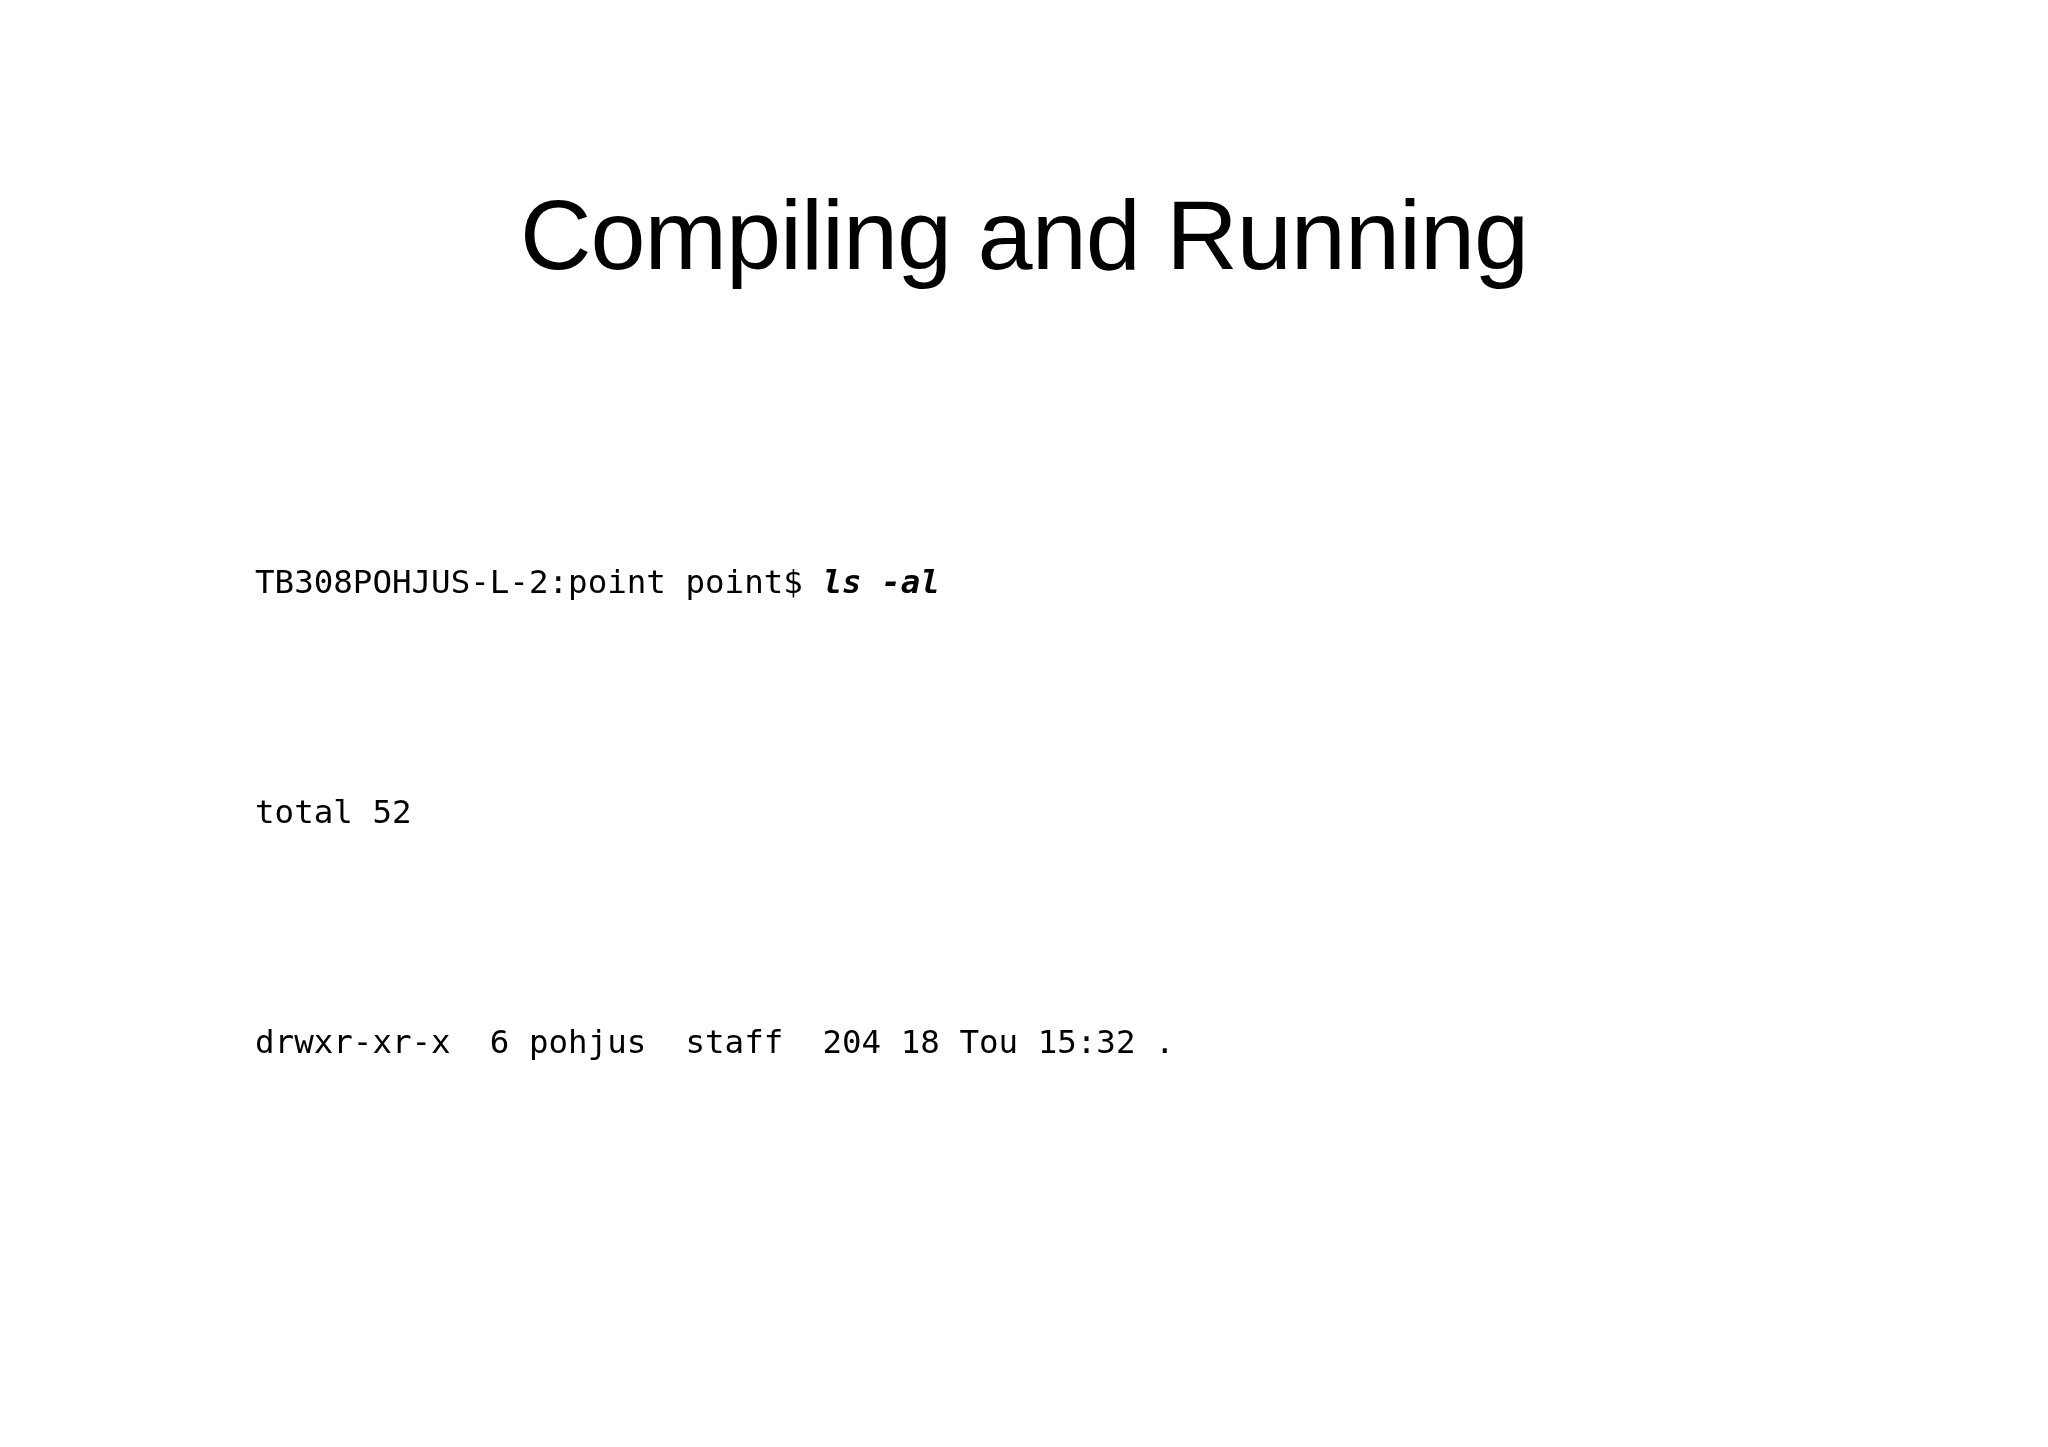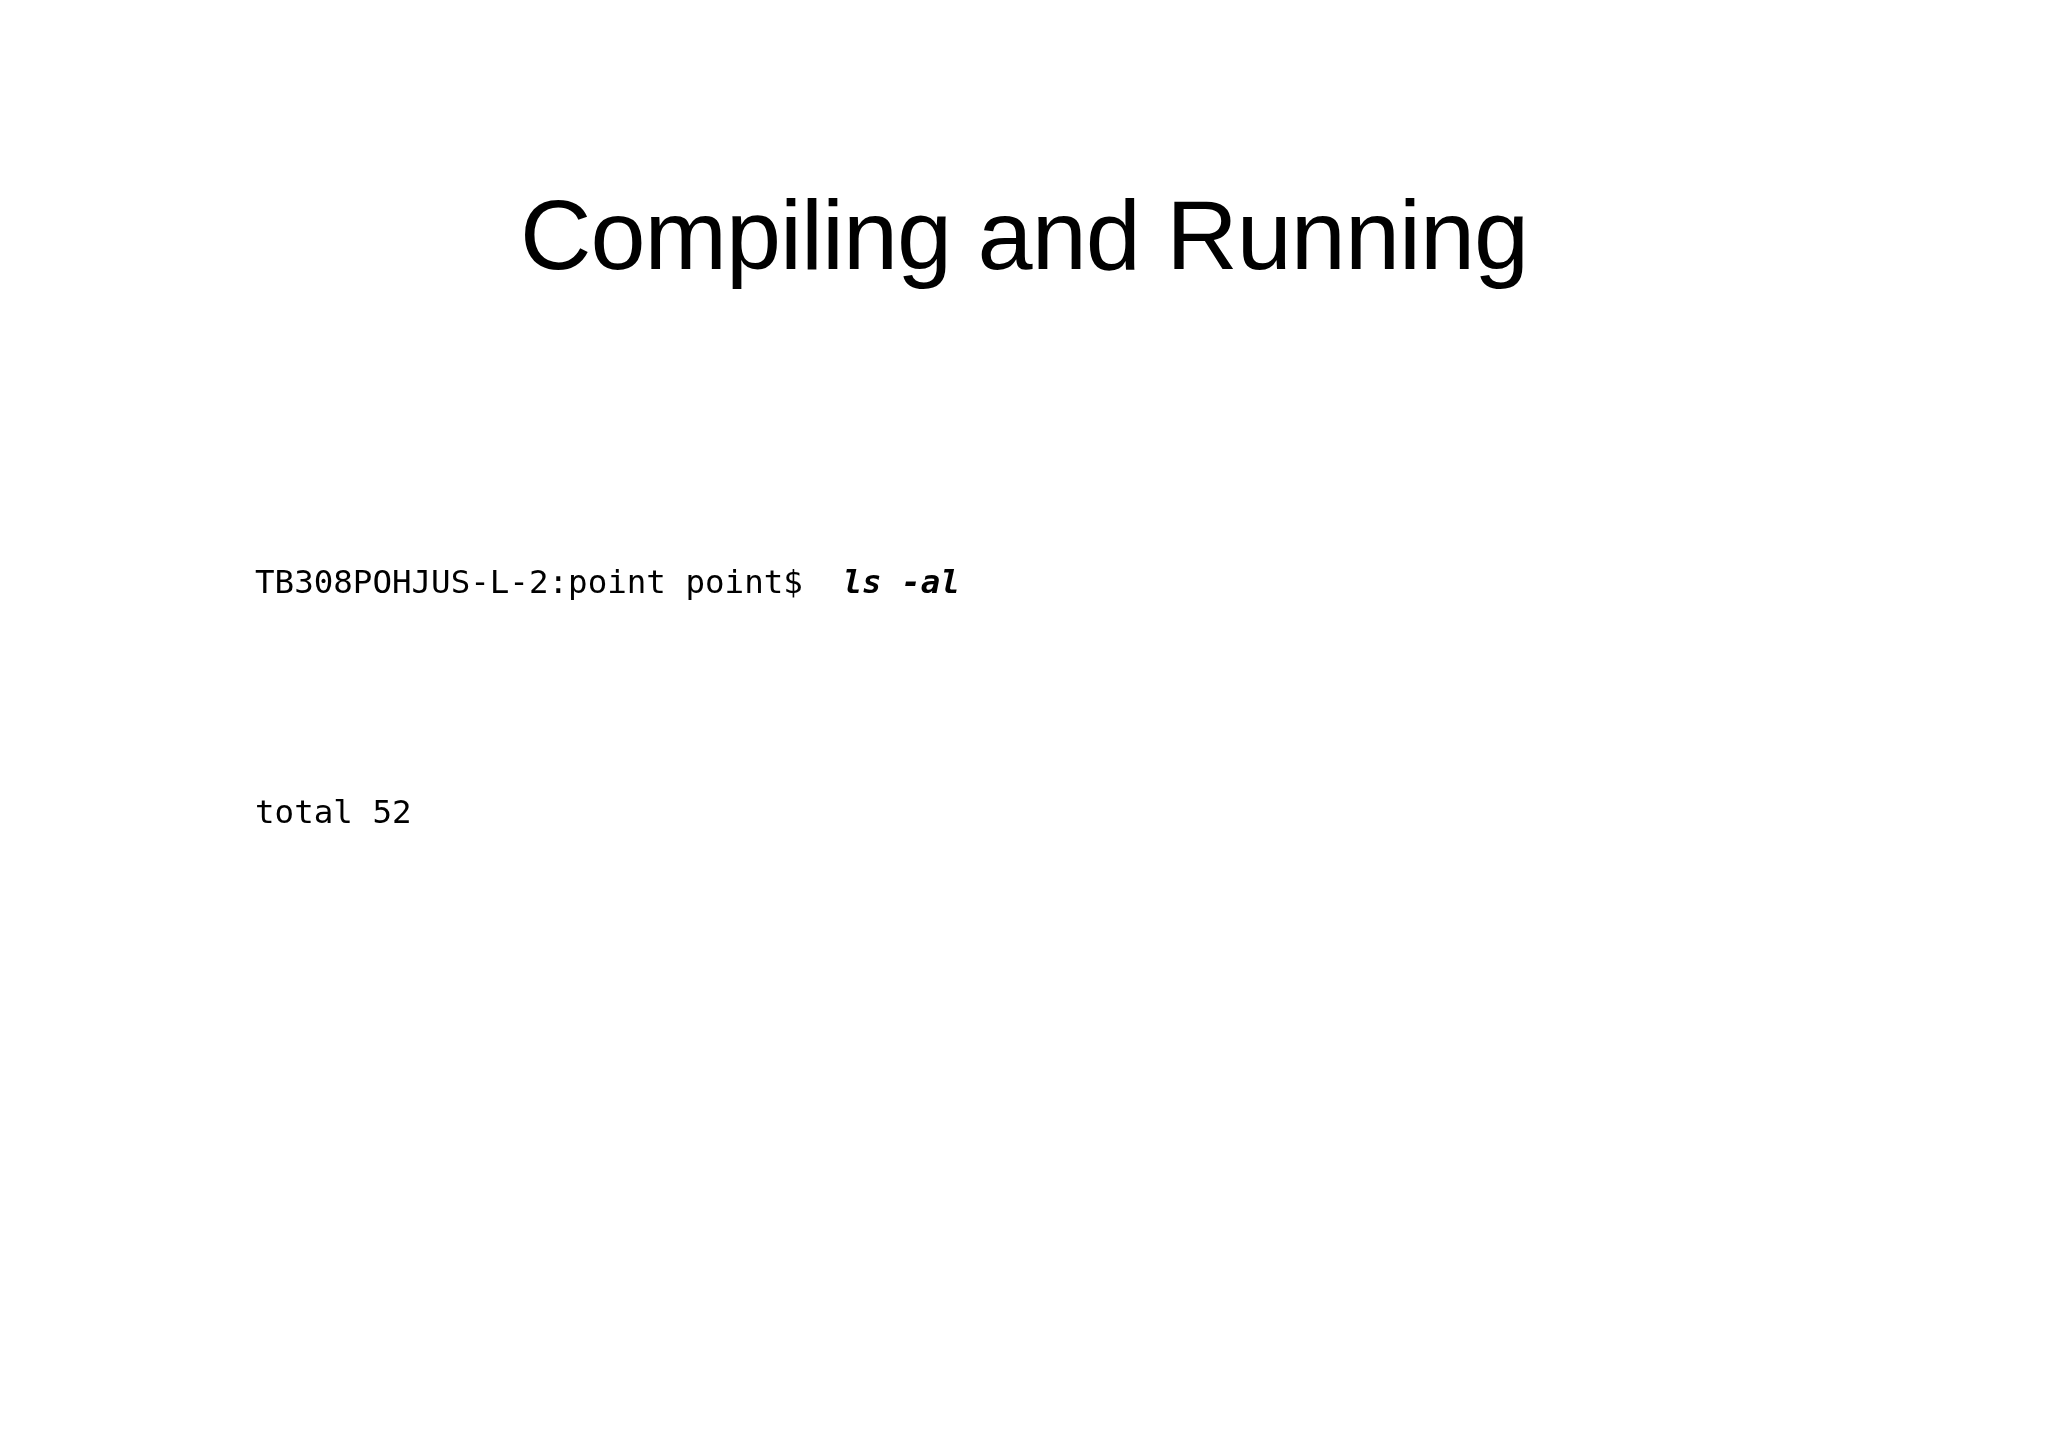--- a/index.html
+++ b/index.html
@@ -42,36 +42,36 @@
     font-size: 32.5px;
     line-height: 57.5px;
     white-space: pre;
   }
   .line {
     white-space: pre;
   }
   .cmd {
     font-weight: bold;
     font-style: italic;
-    margin-left: 20px;
   }
 </style>
 </head>
 <body>
 
 <div class="slide">
 
   <div class="slide-title">Compiling and Running</div>
 
   <div class="terminal">
 
     <div class="line"><span>TB308POHJUS-L-2:point point$ </span><span class="cmd">ls -al</span></div>
 
     <div class="line"><span>total 52</span></div>
 
+    <div class="line"><span>drwxr-xr-x  6 pohjus  staff  204 18 Tou 15:32 .</span></div>
 
 
     
 
     
 
     
 
     
 

